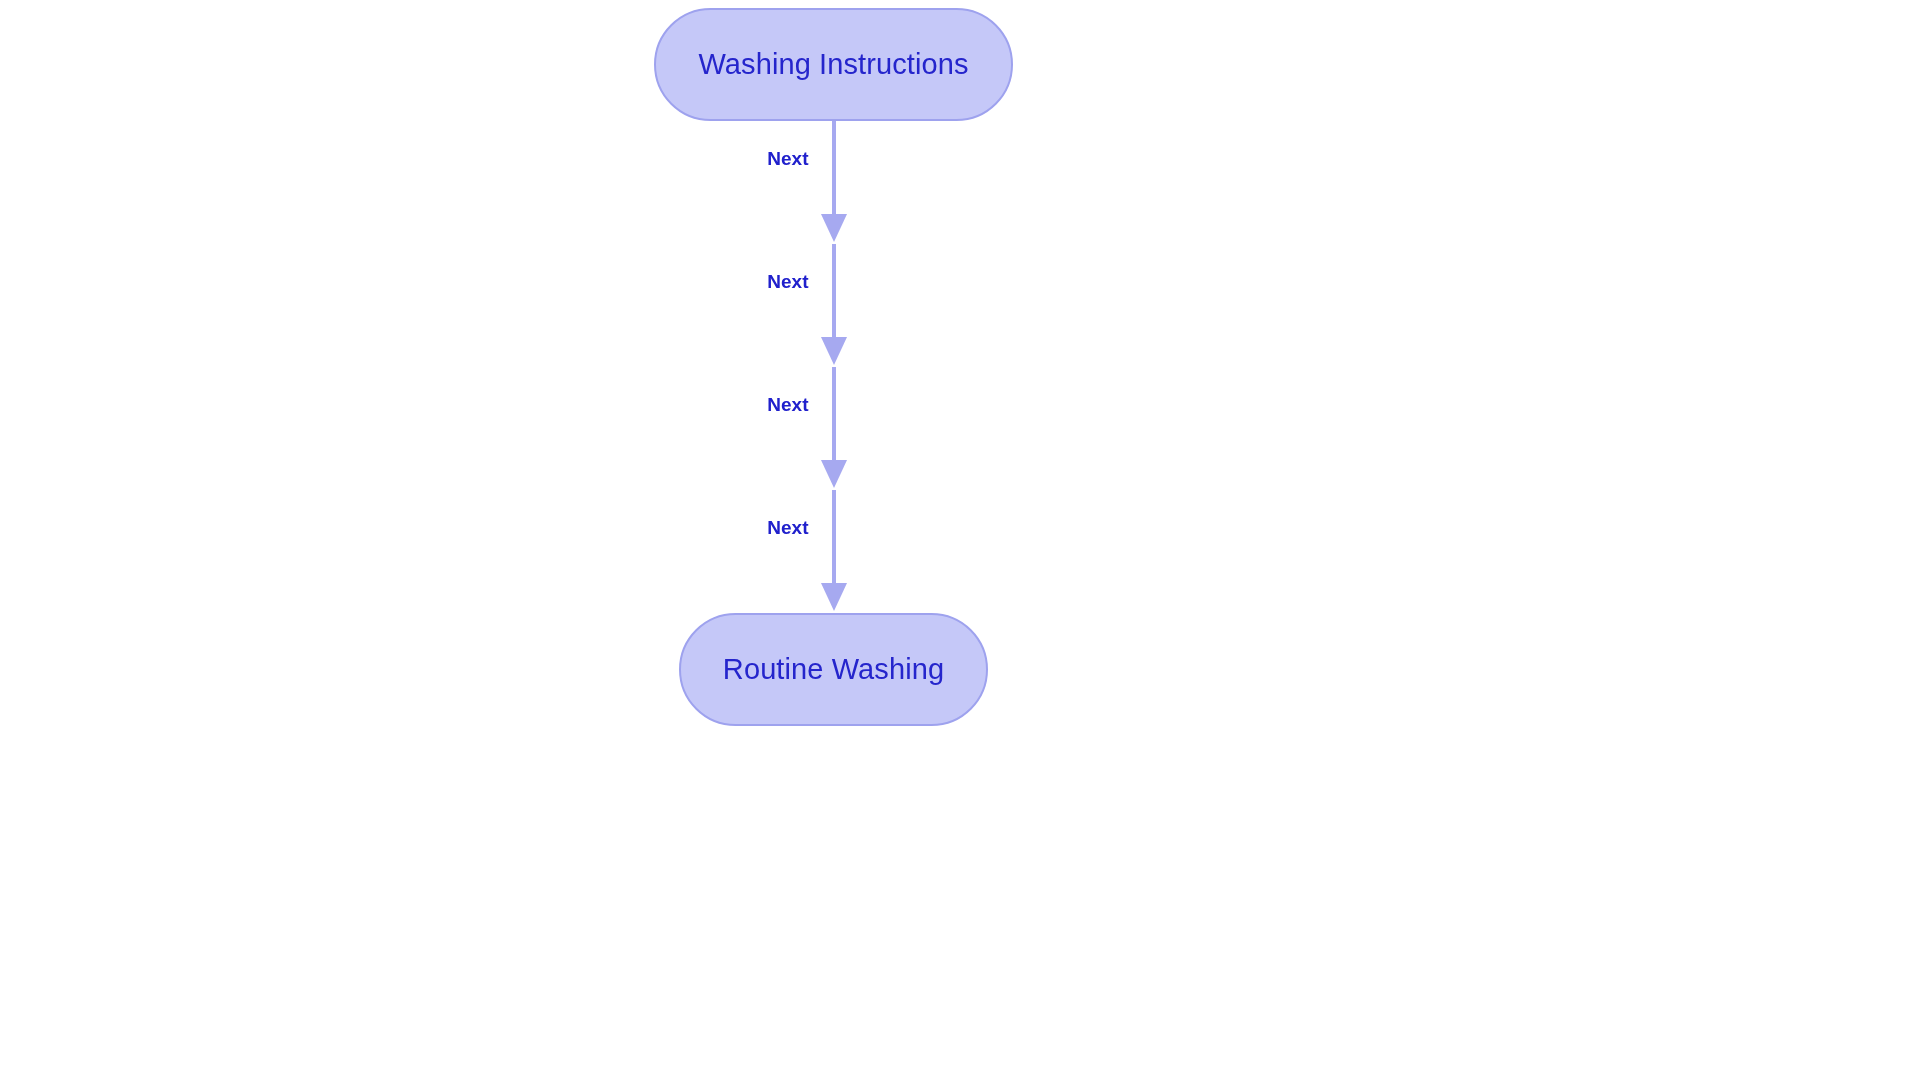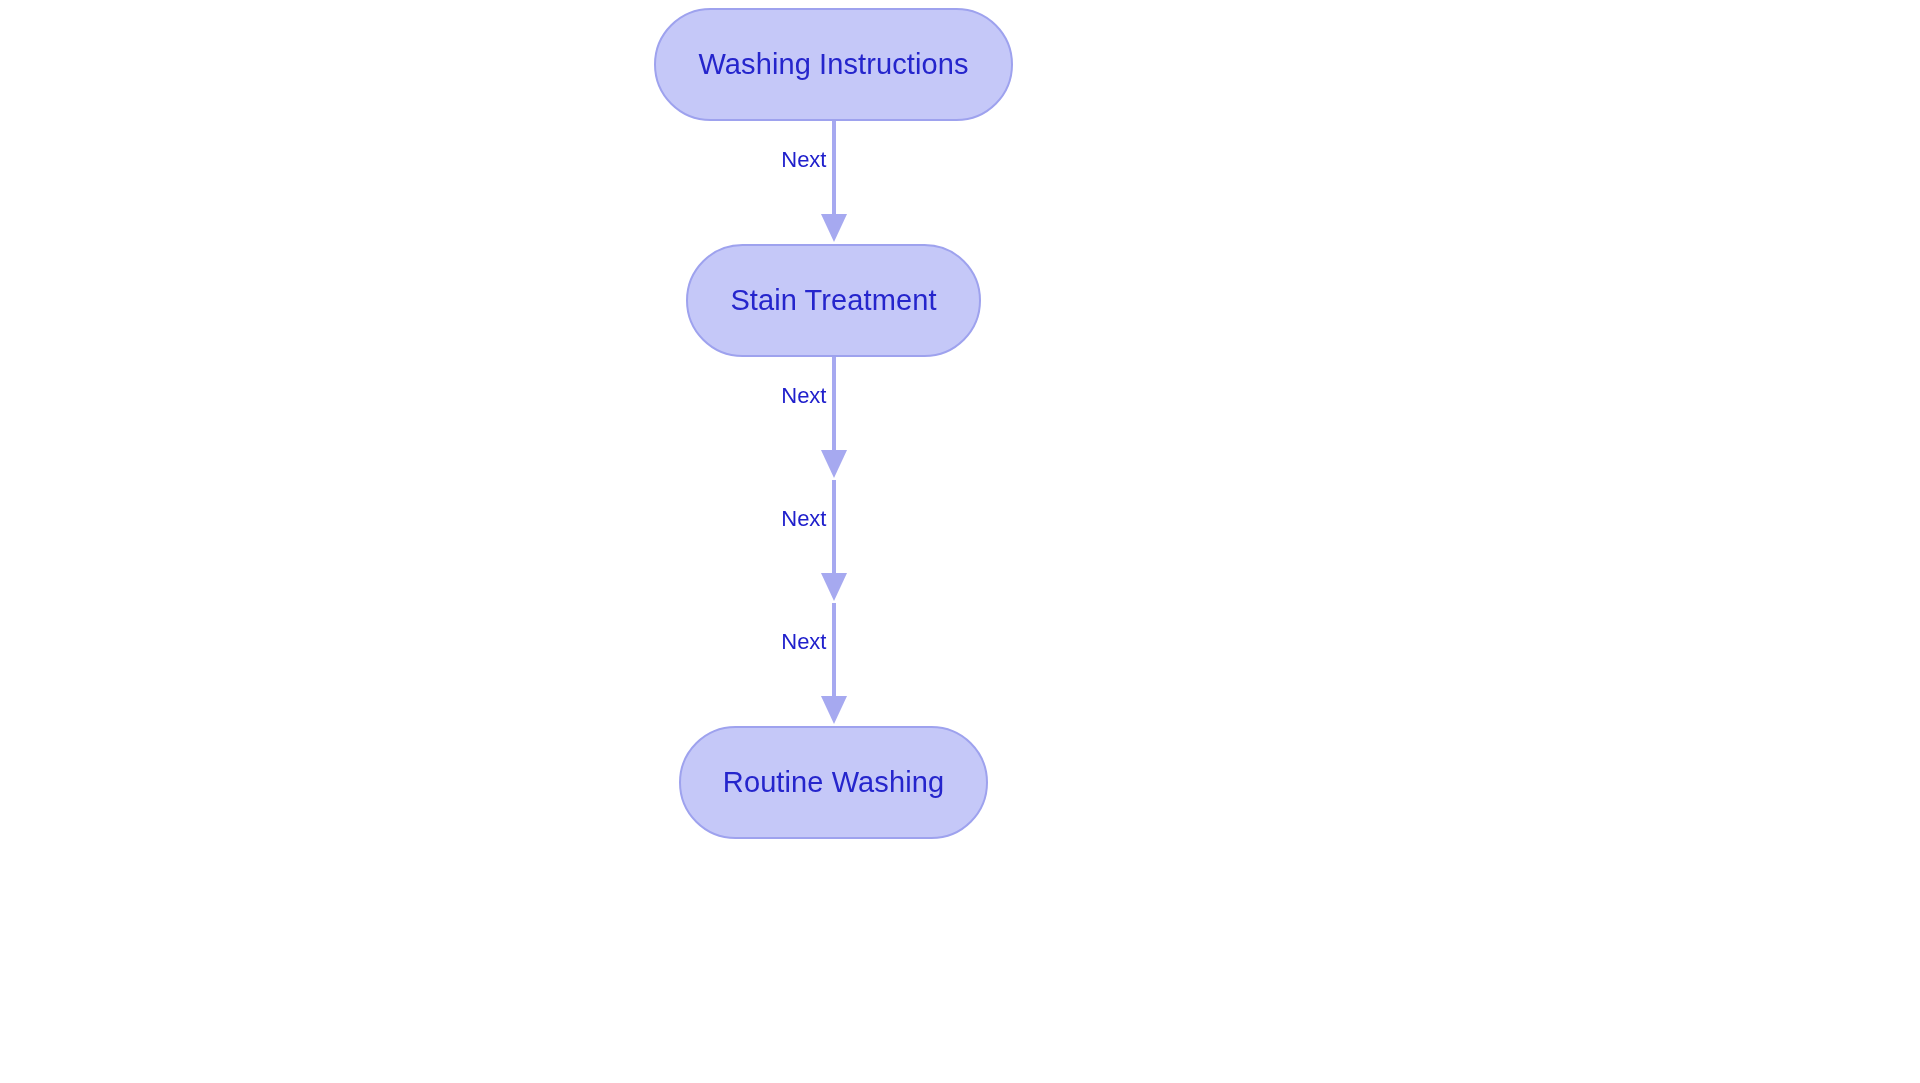--- a/index.html
+++ b/index.html
@@ -81,24 +81,24 @@
     width: 0;
     height: 0;
     border-left: 13px solid transparent;
     border-right: 13px solid transparent;
     border-top: 28px solid #a6a9f0;
   }
   .edge-label {
     position: absolute;
     right: 50%;
     top: 28px;
-    margin-right: 7px;
+    margin-right: 25px;
     color: #2020cc;
-    font-size: 22px;
-    font-weight: 400;
+    font-size: 19px;
+    font-weight: 700;
     line-height: 1;
     white-space: nowrap;
   }
 
   
   .top-spacer { height: 8px; flex: 0 0 auto; }
 </style>
 </head>
 <body>
 
@@ -110,23 +110,20 @@
     <div class="node">
       <span class="node-label">Washing Instructions</span>
     </div>
 
     <div class="edge">
       <div class="edge-line"></div>
       <div class="edge-arrowhead"></div>
       <span class="edge-label">Next</span>
     </div>
 
-    <div class="node">
-      <span class="node-label">Stain Treatment</span>
-    </div>
 
     <div class="edge">
       <div class="edge-line"></div>
       <div class="edge-arrowhead"></div>
       <span class="edge-label">Next</span>
     </div>
 
 
     <div class="edge">
       <div class="edge-line"></div>

